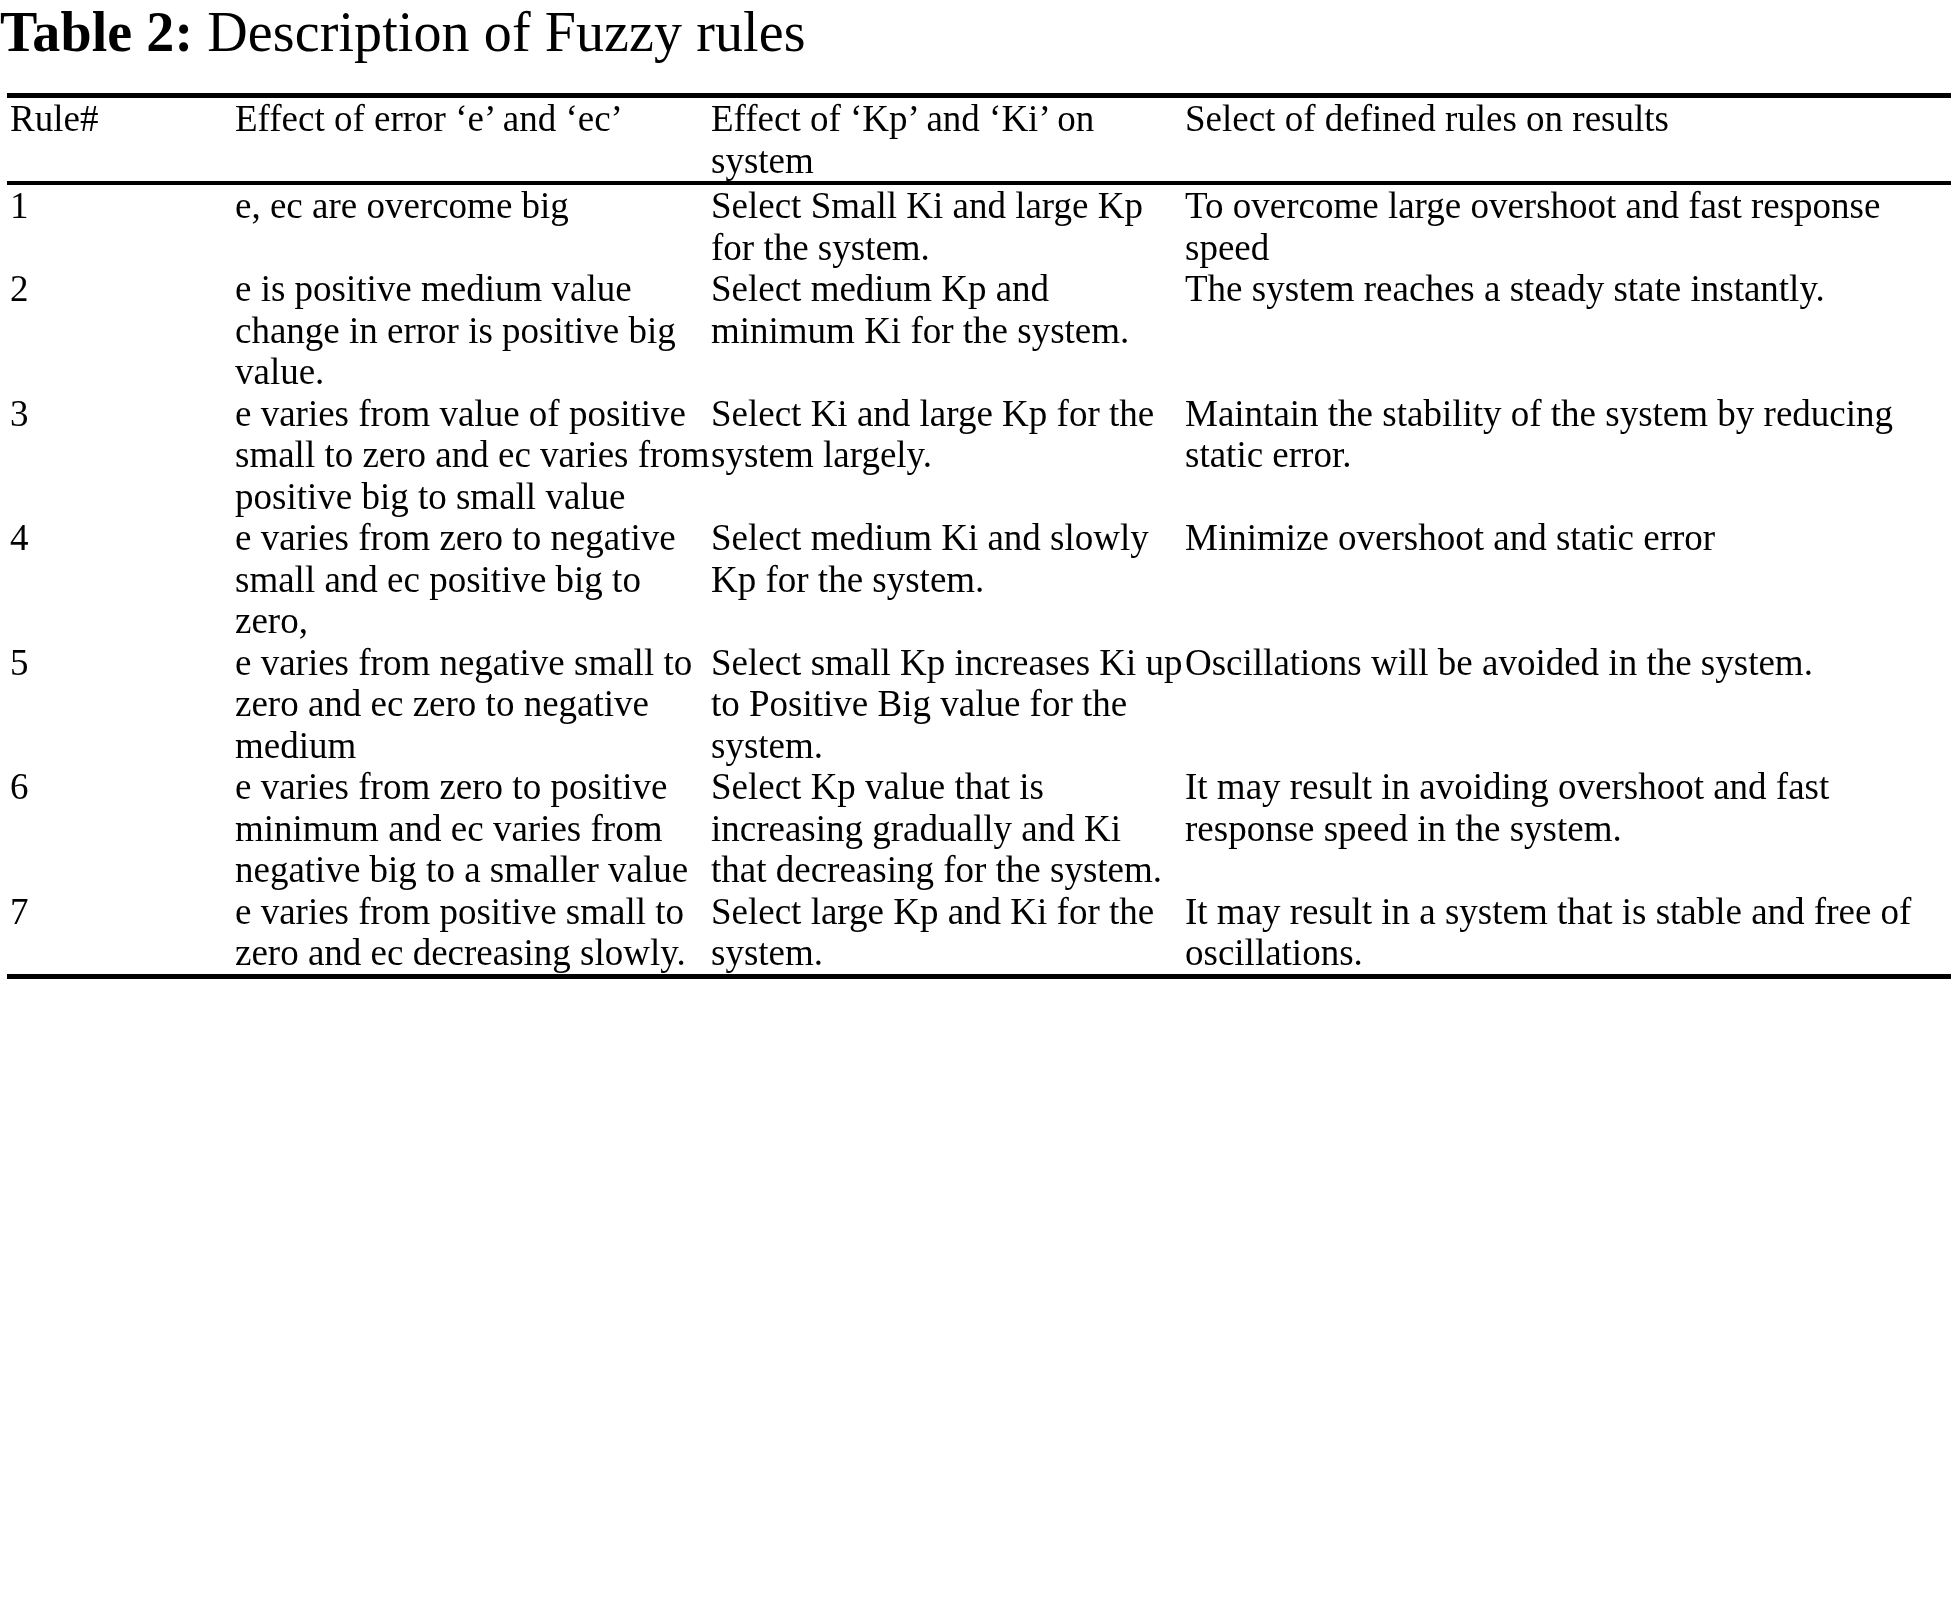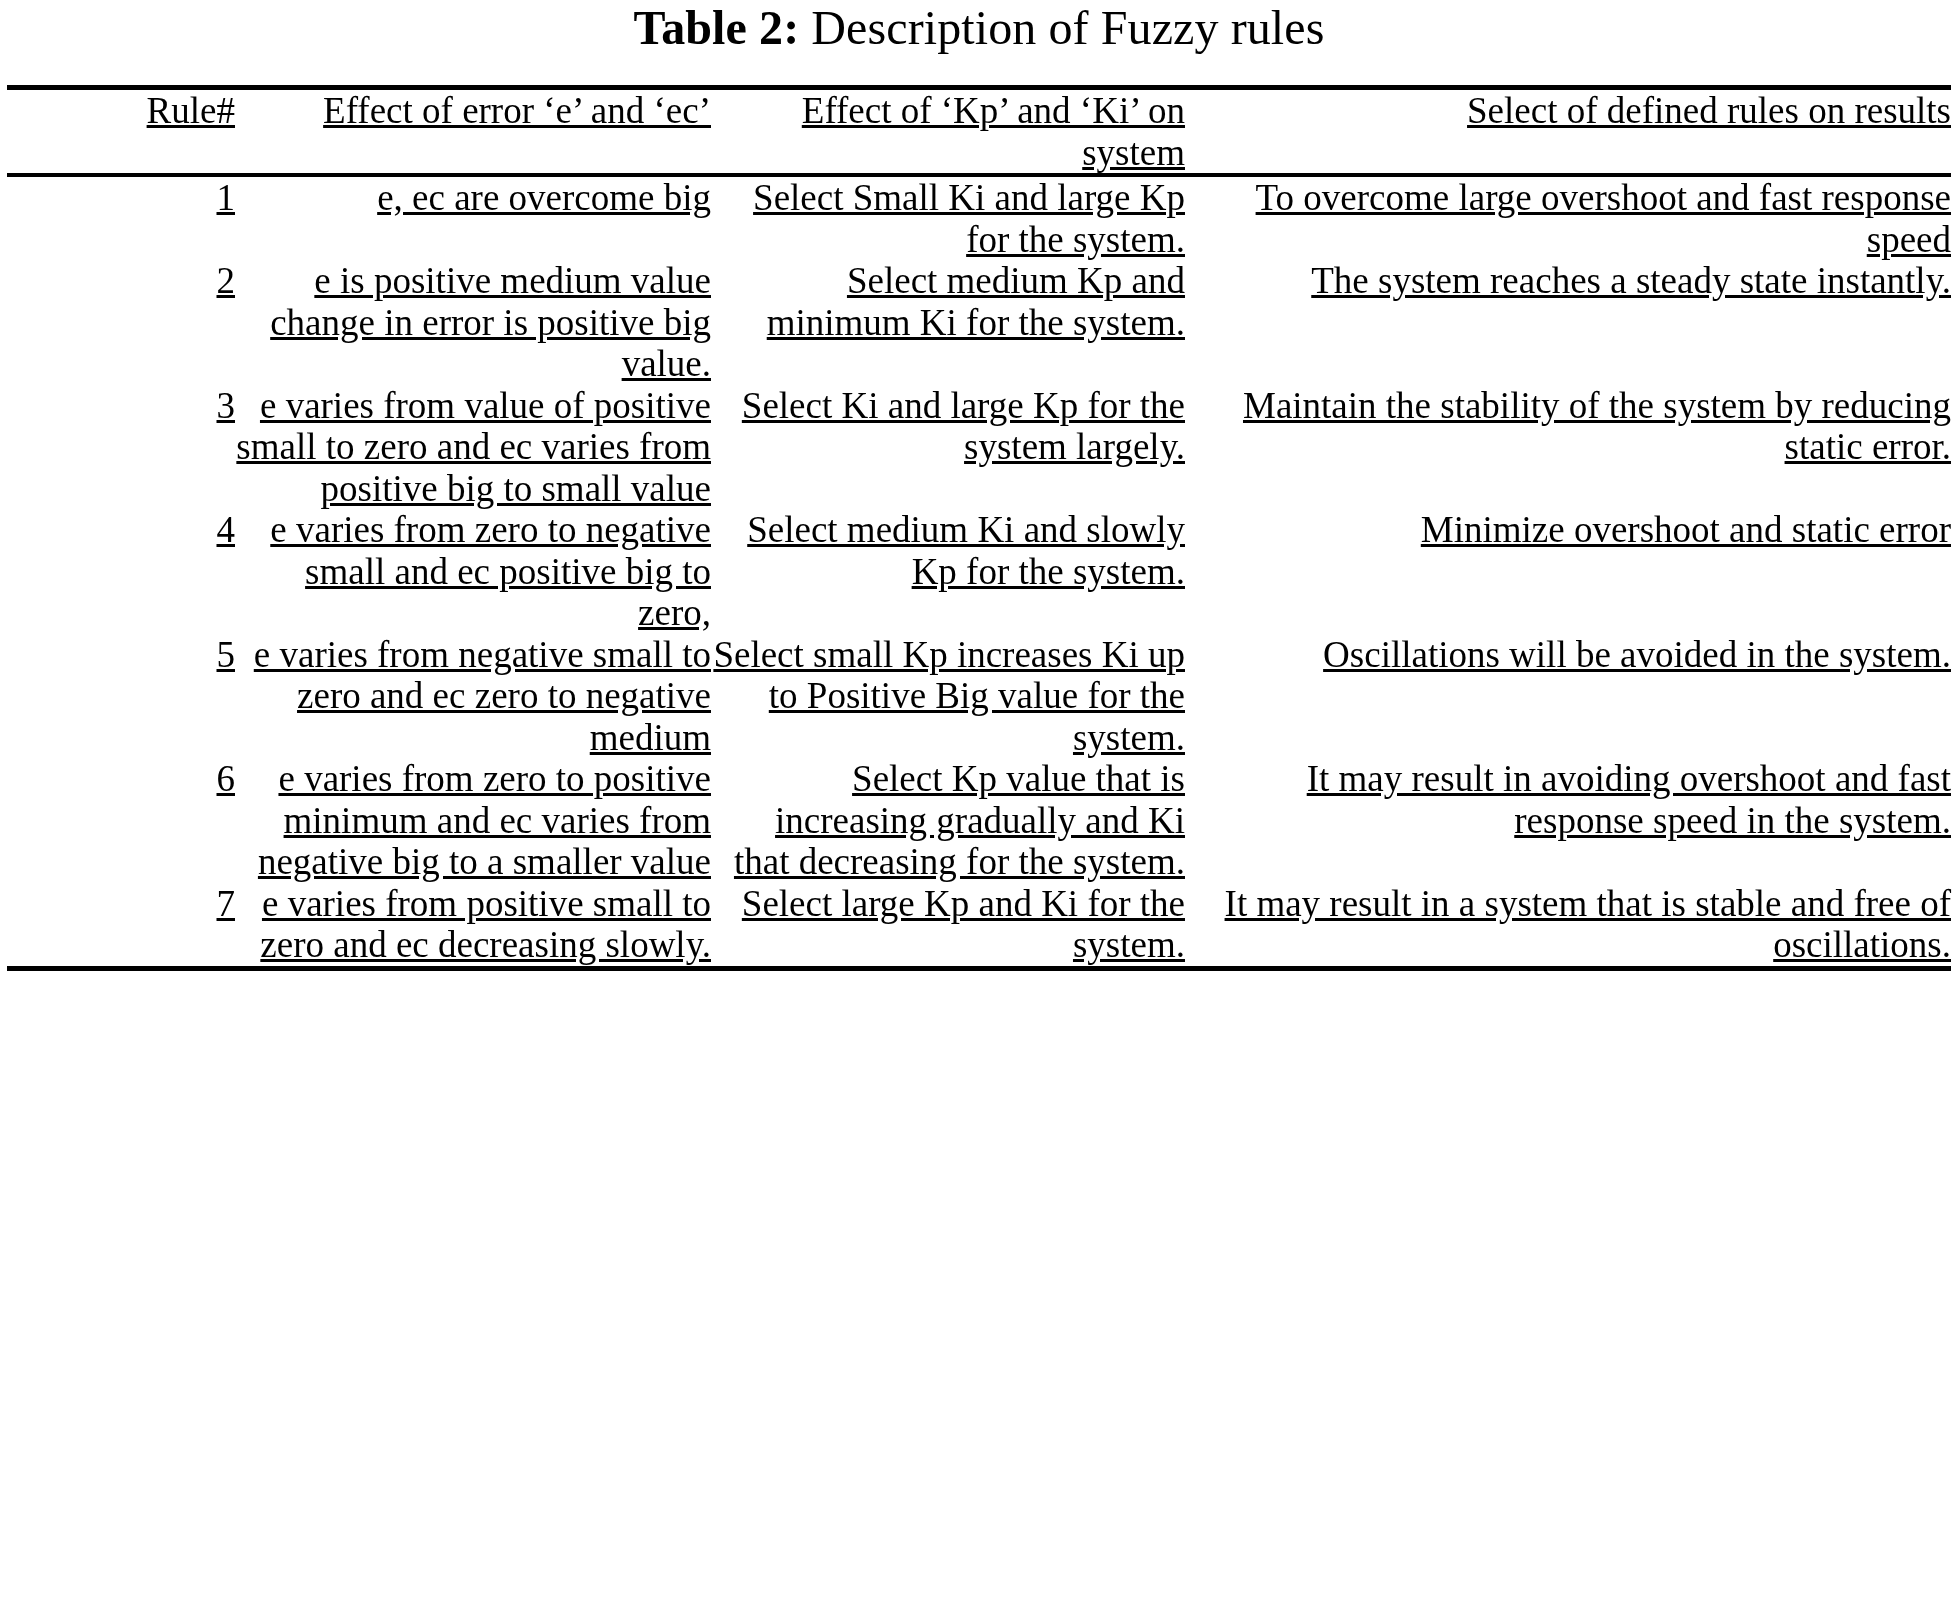--- a/index.html
+++ b/index.html
@@ -17,22 +17,22 @@
 
   .page {
     position: relative;
     width: 1958px;
     height: 1618px;
     box-sizing: border-box;
   }
 
   
   .caption {
-    text-align: center;
-    font-size: 48px;
+    text-align: left;
+    font-size: 56px;
     line-height: 1.0;
     padding-top: 4px;
     letter-spacing: 0.1px;
     white-space: nowrap;
   }
   .caption .caption-label {
     font-weight: bold;
   }
   .caption .caption-text {
     font-weight: normal;
@@ -57,25 +57,24 @@
     font-size: 37px;
   }
   table.fuzzy col.c1 { width: 228px; }
   table.fuzzy col.c2 { width: 476px; }
   table.fuzzy col.c3 { width: 474px; }
   table.fuzzy col.c4 { width: 766px; }
 
   table.fuzzy th,
   table.fuzzy td {
     vertical-align: top;
-    text-align: right;
+    text-align: left;
     font-weight: normal;
     padding: 0;
     line-height: 1.122;
-    text-decoration: underline;
   }
 
   thead th {
     padding-top: 14px;
     padding-bottom: 10px;
     padding-right: 30px;
   }
   thead th.col-rule   { padding-left: 3px;  }
   thead th.col-err    { padding-left: 0px;  }
   thead th.col-kpki   { padding-left: 0px;  }

